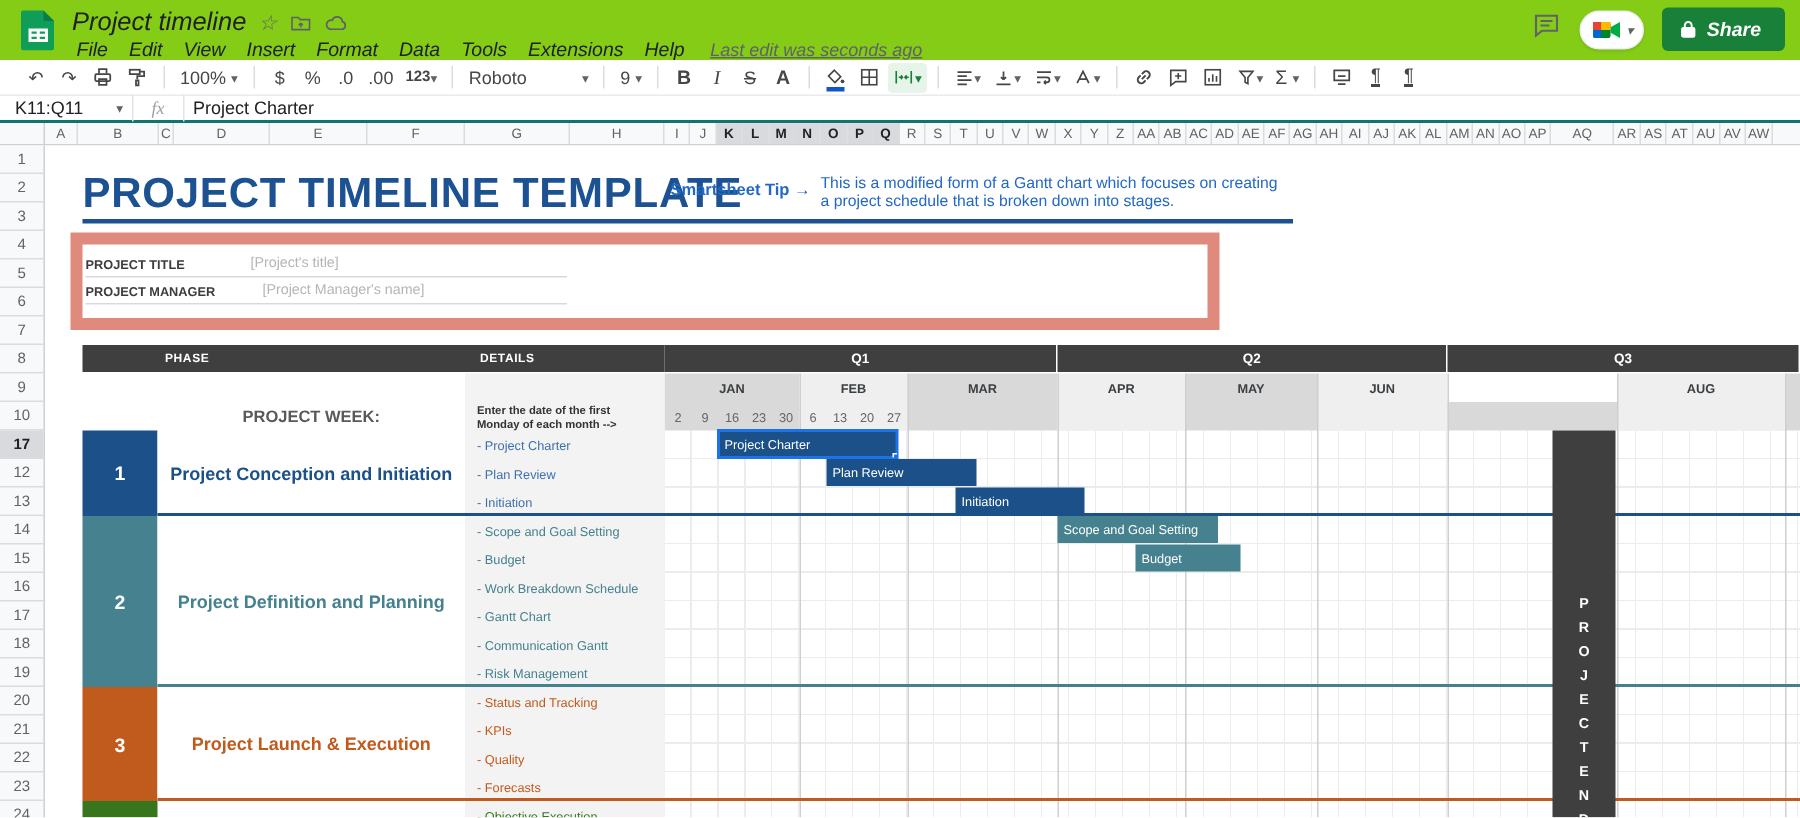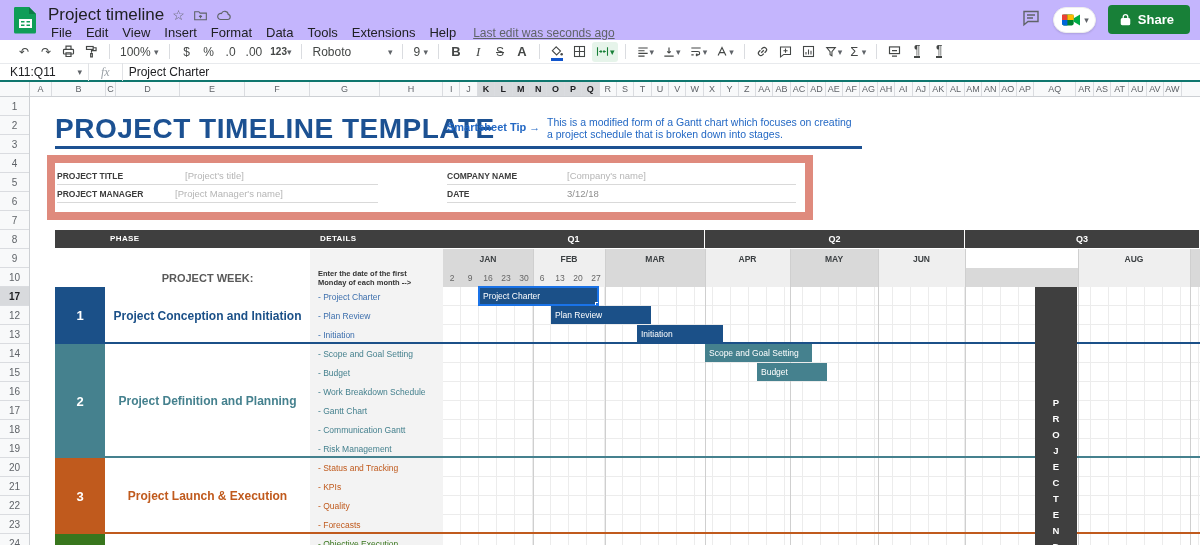--- a/index.html
+++ b/index.html
@@ -1,21 +1,21 @@
 <!DOCTYPE html>
 <html><head>
 <meta charset="utf-8">
 <style>
   * { margin:0; padding:0; box-sizing:border-box; }
   html,body { width:1200px; height:545px; overflow:hidden; background:#fff;
     font-family:"Liberation Sans", sans-serif; }
   .app { position:relative; width:1200px; height:545px; }
 
   
-  .topbar { position:relative; height:40px; background:#c4b5fd; }
+  .topbar { position:relative; height:40px; background:#84cc16;font-style:italic; }
   .logo { position:absolute; left:12px; top:6px; width:27px; height:28px; }
   .doc-title-row { position:absolute; left:48px; top:5px; display:flex; align-items:center; gap:8px; }
   .doc-title { font-size:17px; color:#202124; }
   .tiny-ic { color:#5f6368; font-size:14px; line-height:14px; display:inline-flex; align-items:center; }
   .menubar { position:absolute; left:44px; top:24px; display:flex; align-items:center; }
   .menu-item { font-size:13px; color:#202124; padding:1px 7px; border-radius:3px; }
   .last-edit { font-size:12px; color:#5f6368; text-decoration:underline; margin-left:10px; }
   .top-right { position:absolute; right:10px; top:5px; display:flex; align-items:center; gap:12px; }
   .meet-pill { display:flex; align-items:center; gap:2px; background:#fff; border:1px solid #eee;
     border-radius:16px; padding:3px 6px; box-shadow:0 1px 2px rgba(0,0,0,.12); }
@@ -407,36 +407,26 @@
 
       <div class="abs doc-big-title">PROJECT TIMELINE TEMPLATE</div>
       <div class="abs title-rule"></div>
       <div class="abs tip-label">Smartsheet Tip →</div>
       <div class="abs tip-desc">This is a modified form of a Gantt chart which focuses on creating
 a project schedule that is broken down into stages.</div>
 
       <div class="abs pink-frame"></div>
       <div class="abs" style="left:27px; top:70px; width:321px;">
         <div class="field-row">
-          <span class="field-label" style="width:128px">PROJECT TITLE</span>
+          <span class="field-label" style="width:110px">PROJECT TITLE</span>
           <span class="field-value">[Project's title]</span>
         </div>
         <div class="field-row">
           <span class="field-label" style="width:118px">PROJECT MANAGER</span>
           <span class="field-value">[Project Manager's name]</span>
-        </div>
-      </div>
-      <div class="abs" style="left:417px; top:70px; width:349px;">
-        <div class="field-row">
-          <span class="field-label" style="width:120px">COMPANY NAME</span>
-          <span class="field-value">[Company's name]</span>
-        </div>
-        <div class="field-row">
-          <span class="field-label" style="width:120px">DATE</span>
-          <span class="field-value date">3/12/18</span>
         </div>
       </div>
 
       <div class="abs hdr-dark" style="left:25px; width:388px;"></div>
       <div class="abs hdr-label" style="left:80px; top:137px;">PHASE</div>
       <div class="abs hdr-label" style="left:290px; top:137px;">DETAILS</div>
       <div class="abs" style="left:413px; top:133px; width:757px; height:14px;" id="quarters">
           <div class="qcell" style="left: 0px; width: 261px;">Q1</div>
           <div class="qcell" style="left: 262px; width: 259px;">Q2</div>
           <div class="qcell" style="left: 522px; width: 234px;">Q3</div>

